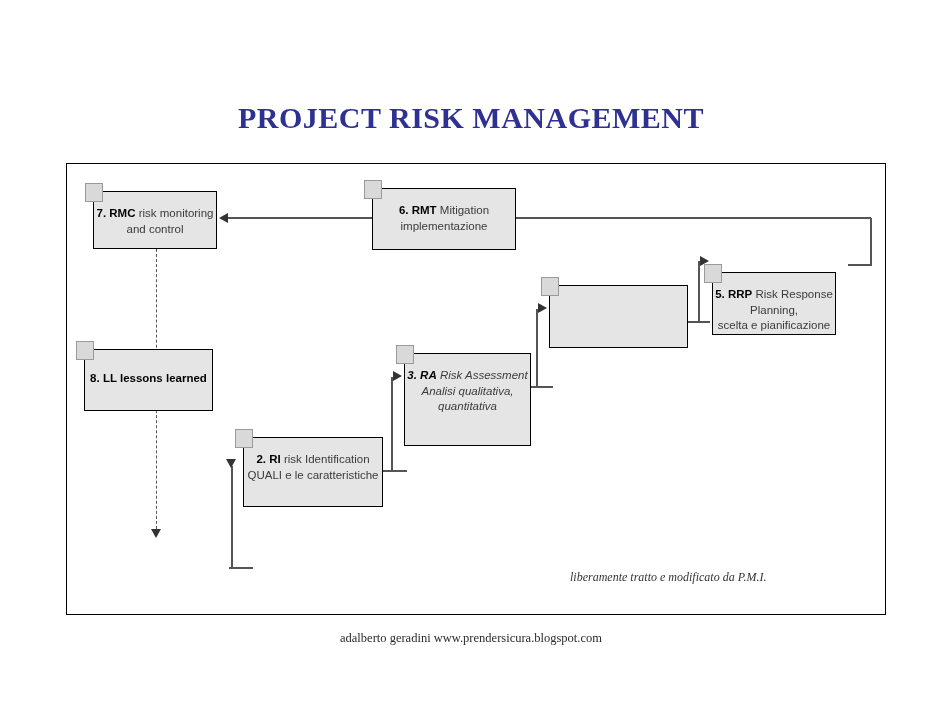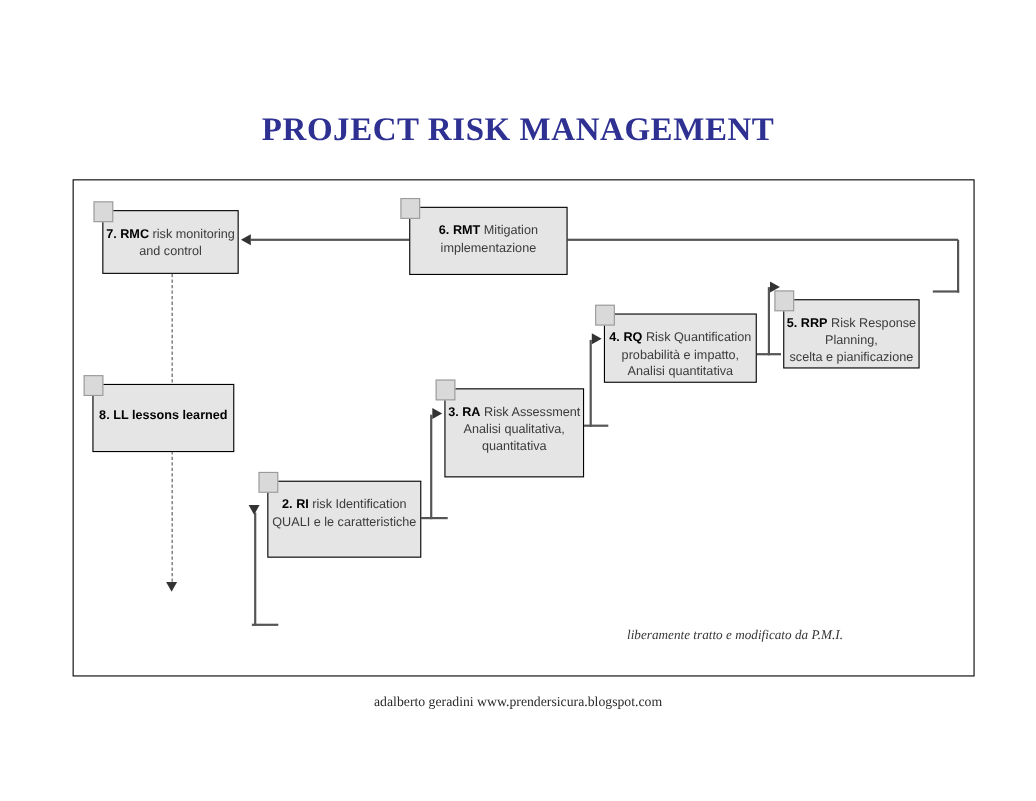--- a/index.html
+++ b/index.html
@@ -73,21 +73,21 @@
     height: 17px;
     background: #d9d9d9;
     border: 1px solid #9a9a9a;
     z-index: 6;
   }
 
   #box7 { left: 93px;  top: 191px; width: 124px; height: 58px; }
   #box6 { left: 372px; top: 188px; width: 144px; height: 62px; }
   #box5 { left: 712px; top: 232px; width: 124px; height: 63px; margin-top: 40px; }
   #box4 { left: 549px; top: 285px; width: 139px; height: 63px; }
-  #box3 { left: 404px; top: 353px; width: 127px; height: 81px; }
+  #box3 { left: 404px; top: 353px; width: 127px; height: 93px; font-style: italic; }
   #box2 { left: 243px; top: 437px; width: 140px; height: 70px; }
   #box8 { left: 84px;  top: 349px; width: 129px; height: 62px; }
   #box1 { left: 77px;  top: 535px; width: 152px; height: 59px; }
 
   #box8 .txt { top: 21px; font-weight: bold; color: #000000; }
 
   
   .hline, .vline {
     position: absolute;
     background: #555555;
@@ -190,25 +190,20 @@
     <span class="tab"></span>
     <div class="txt">
       <div><b>5. RRP</b><span> Risk Response</span></div>
       <div>Planning,</div>
       <div>scelta e  pianificazione</div>
     </div>
   </div>
 
   <div class="box" id="box4">
     <span class="tab"></span>
-    <div class="txt">
-      <div><b>4. RQ</b><span> Risk Quantification</span></div>
-      <div>probabilità e impatto,</div>
-      <div>Analisi quantitativa</div>
-    </div>
   </div>
 
   <div class="box" id="box3">
     <span class="tab"></span>
     <div class="txt">
       <div><b>3. RA</b><span> Risk Assessment</span></div>
       <div>Analisi qualitativa,</div>
       <div>quantitativa</div>
     </div>
   </div>

